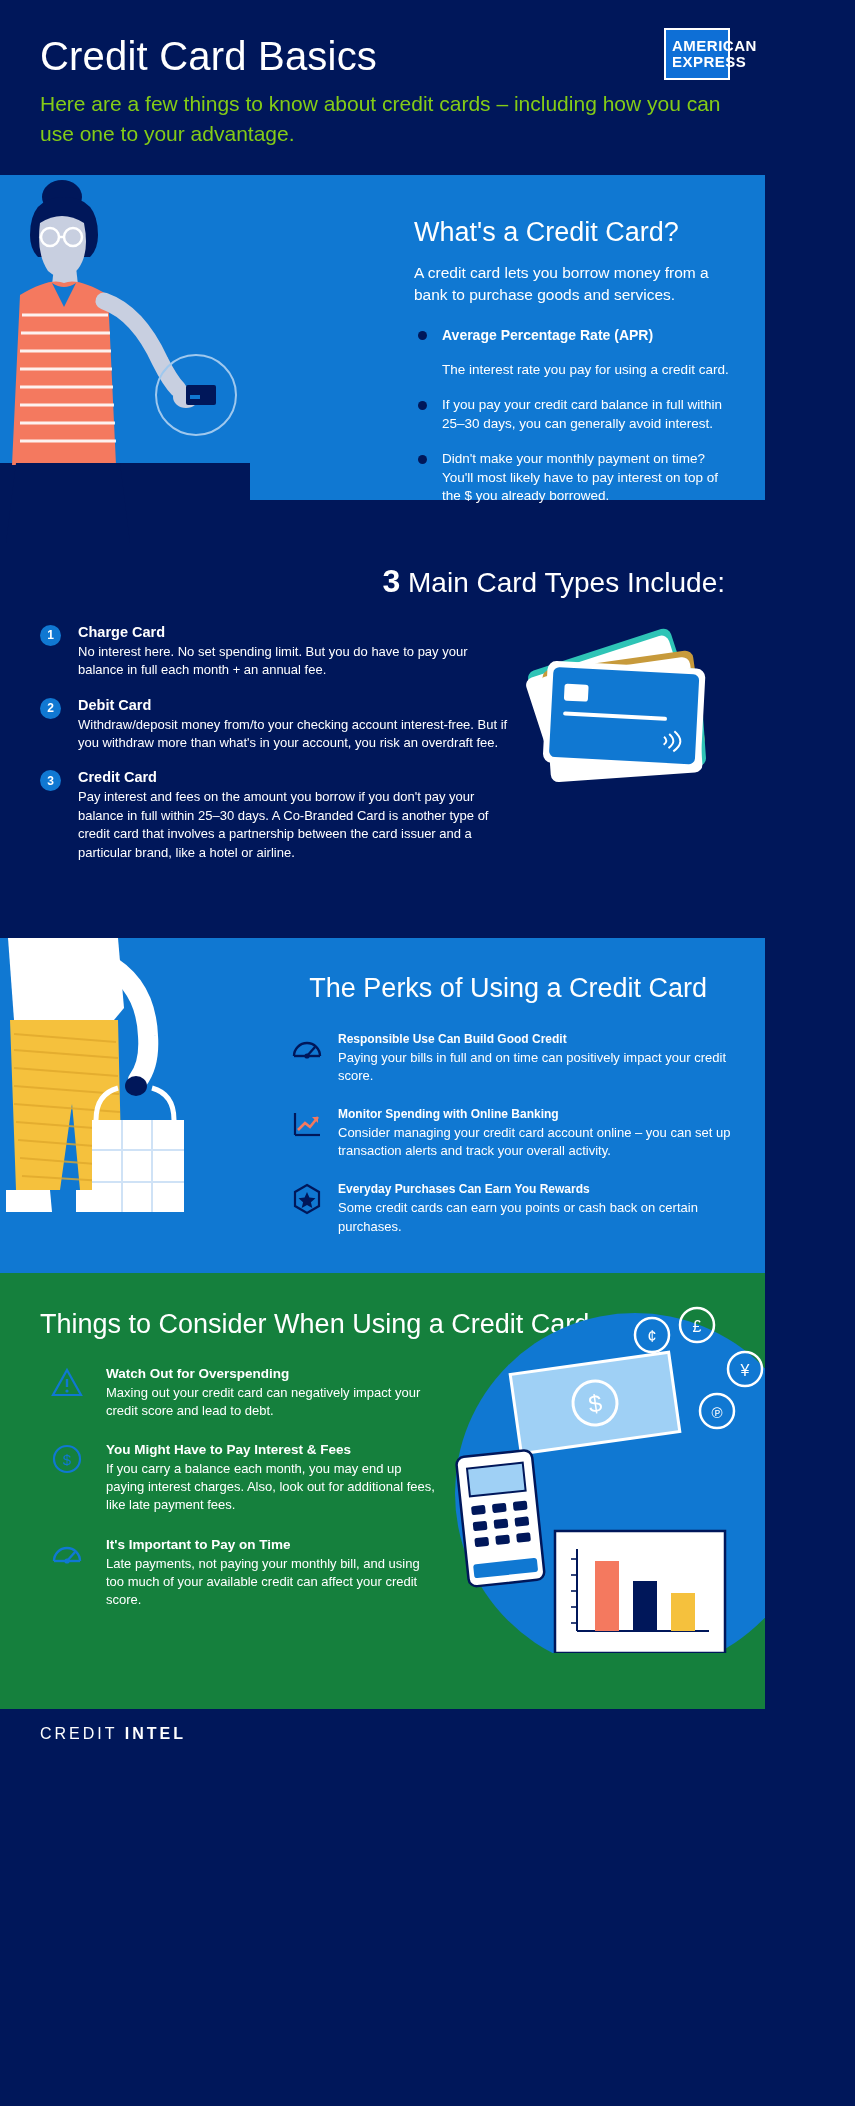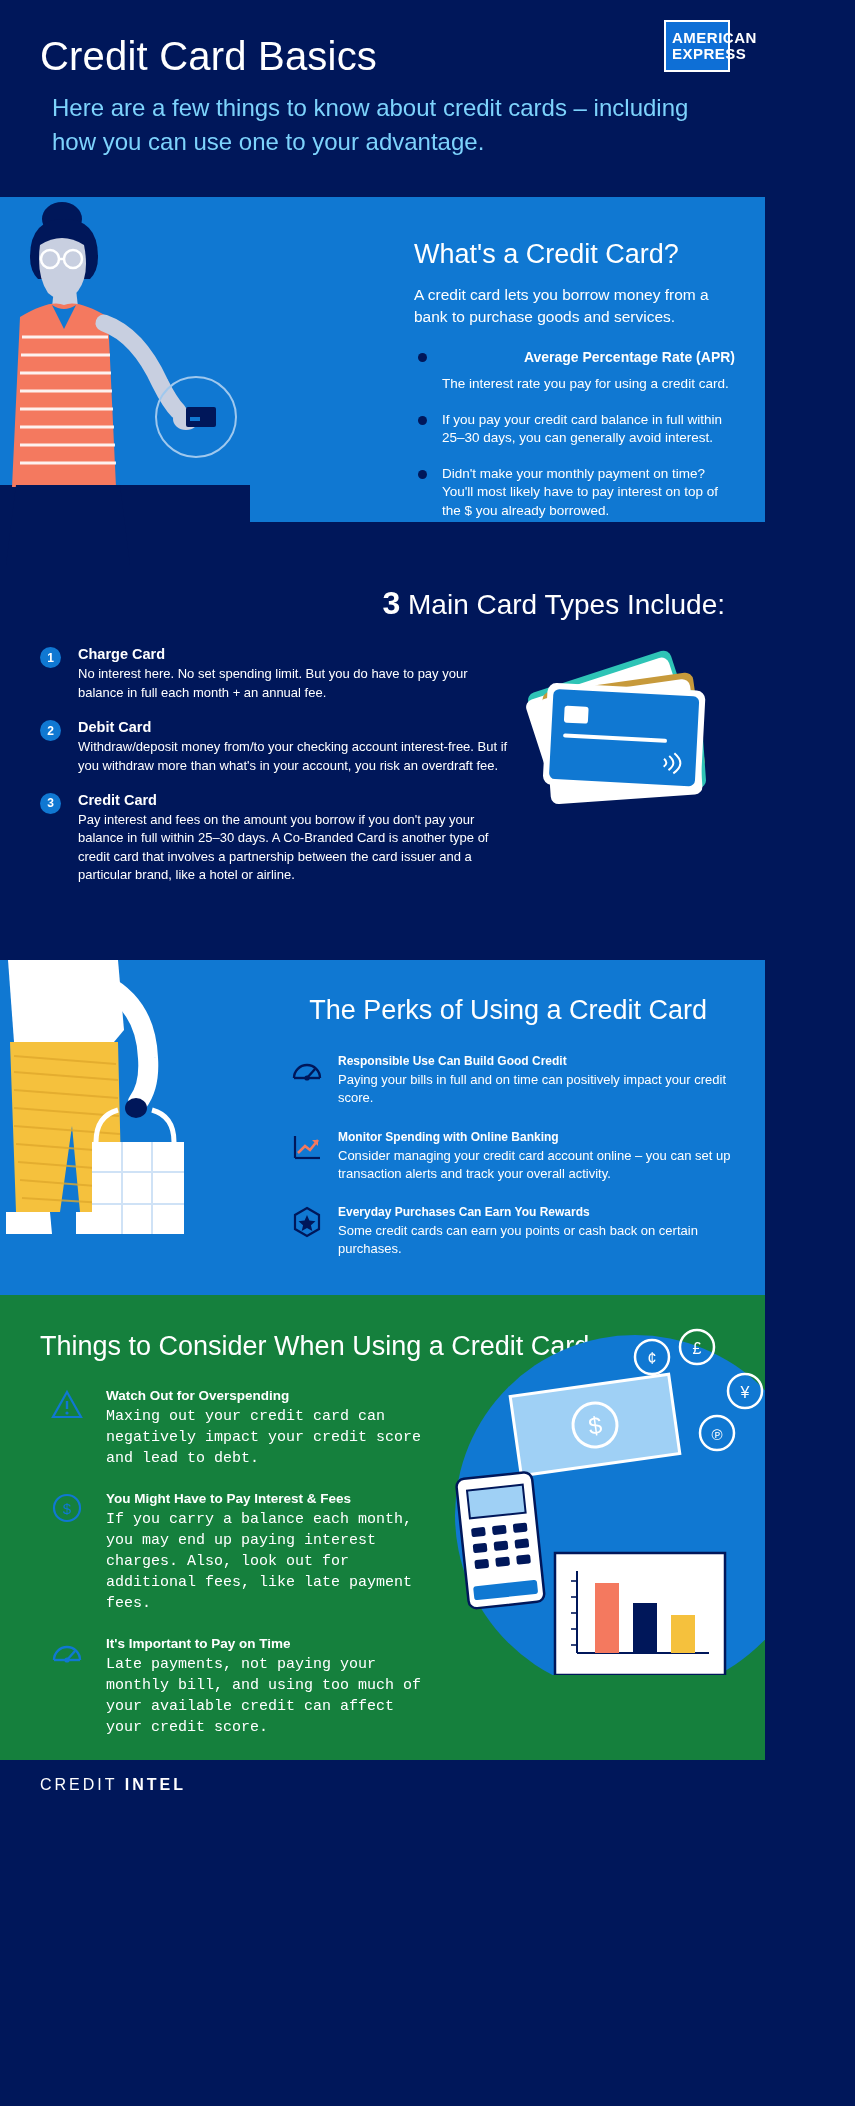--- a/index.html
+++ b/index.html
@@ -25,31 +25,31 @@
     background:#00175a;
   }
   .header h1{
     margin:0 0 10px 0;
     font-size:40px;
     font-weight:400;
     letter-spacing:.2px;
     color:#ffffff;
   }
   .header p{
-    margin:12px;
-    font-size:24px;
+    margin:0;
+    font-size:21px;
     line-height:1.42;
     font-weight:400;
-    color:#7dd3fc;
+    color:#84cc16;
     max-width:700px;
   }
   .amex-logo{
     position:absolute;
     right:35px;
-    top:20px;
+    top:28px;
     width:66px;
     height:52px;
     background:#0e6fd6;
     border:2px solid #ffffff;
     box-sizing:border-box;
     display:flex;
     flex-direction:column;
     justify-content:center;
     align-items:flex-start;
     padding-left:6px;
@@ -112,21 +112,21 @@
   }
   .bullets li:before{
     content:"";
     position:absolute;
     left:4px;
     top:5px;
     width:9px;height:9px;
     border-radius:50%;
     background:#00175a;
   }
-  .bullets li b{font-size:14px;display:block;margin-bottom:8px;text-align:right;}
+  .bullets li b{font-size:14px;display:block;margin-bottom:16px;}
 
   
   .sec-types{
     position:relative;
     background:#00175a;
     padding:20px 40px 40px 40px;
     min-height:335px;
   }
   .sec-types h2{
     margin:0 0 24px 0;
@@ -240,23 +240,22 @@
     left:10px;top:0;
     width:34px;height:34px;
   }
   .consider h3{
     margin:0 0 3px 0;
     font-size:13.5px;
     font-weight:bold;
   }
   .consider p{
     margin:0;
-    font-size:15px;
+    font-size:13px;
     line-height:1.4;
-    font-family:Liberation Mono, monospace;
   }
   .consider-art{
     position:absolute;
     right:0;
     top:20px;
     width:420px;
     height:360px;
   }
 
   

